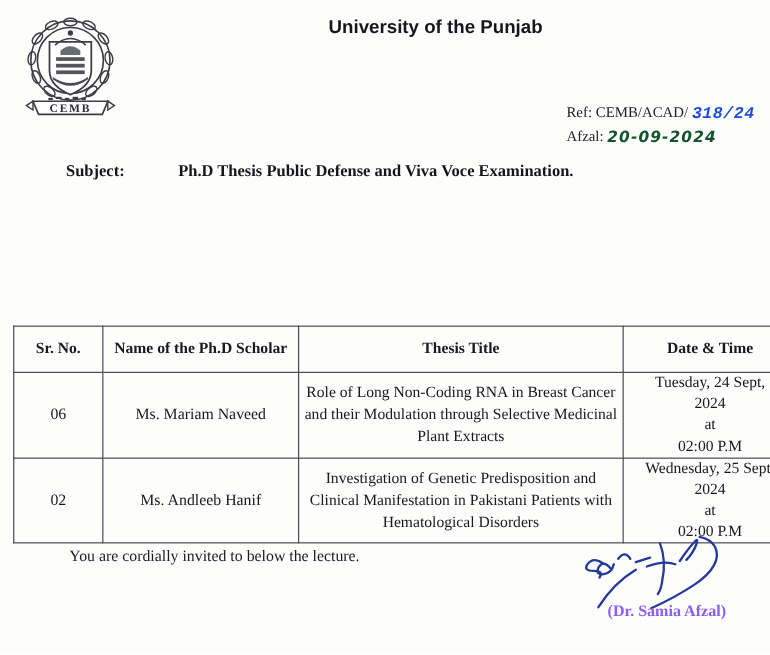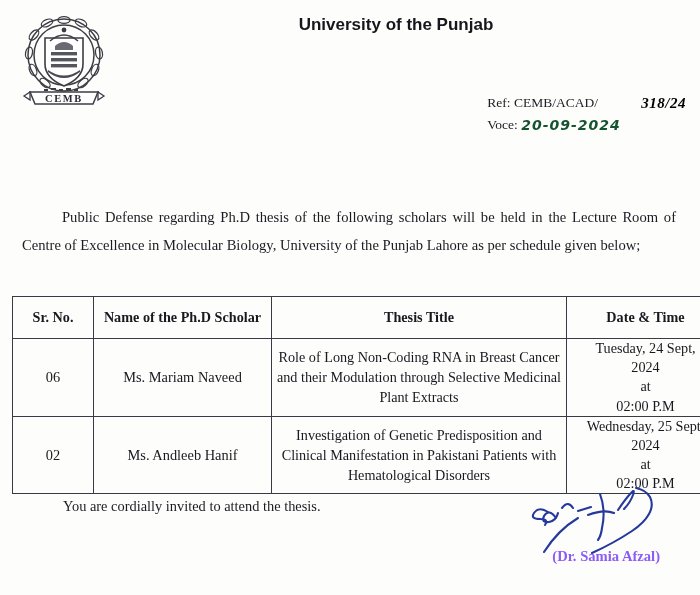--- a/index.html
+++ b/index.html
@@ -59,29 +59,28 @@
     right: 14px; top: 92px;
     text-align: left;
     font-size: 13.5px;
     line-height: 1.45;
     color: #1d1d24;
     white-space: nowrap;
   }
   .ref-row { display: block; }
   .ref-label { font-family: "Liberation Serif", serif; }
   .hand {
-    font-family: Liberation Serif, serif;
-    color: #000000;
+    font-family: Liberation Mono, monospace;
+    color: #1d4ed8;
     font-size: 15px;
     font-weight: bold;
     font-style: italic;
     letter-spacing: 0.5px;
     position: relative;
     top: 1px;
-    margin-left: 40px;
   }
   .hand-date {
     font-family: "DejaVu Sans", sans-serif;
     color: #14532d;
     font-size: 14px;
     font-weight: bold;
     font-style: italic;
     letter-spacing: 1px;
     position: relative;
     top: 1px;
@@ -235,27 +234,29 @@
       <div class="org-line2">University of the Punjab</div>
     </div>
   </div>
 
   <div id="refblock">
     <span class="ref-row">
       <span class="ref-label">Ref: CEMB/ACAD/</span>
       <span class="hand">318/24</span>
     </span>
     <span class="ref-row">
-      <span class="ref-label">Voce:</span>
+      <span class="ref-label">Afzal:</span>
       <span class="hand-date">20-09-2024</span>
     </span>
   </div>
 
-
-  <p id="body-para">Public Defense regarding Ph.D thesis of the following scholars will be held in the Lecture Room of Centre of Excellence in Molecular Biology, University of the Punjab Lahore as per schedule given below;</p>
+  <div id="subject-row">
+    <span id="subject-label">Subject:</span><span id="subject-text">Ph.D Thesis Public Defense and Viva Voce Examination.</span>
+  </div>
+
 
   <table id="sched-table">
     <thead>
       <tr>
         <th class="th-sr">Sr. No.</th>
         <th class="th-name">Name of the Ph.D Scholar</th>
         <th class="th-thesis">Thesis Title</th>
         <th class="th-date">Date &amp; Time</th>
       </tr>
     </thead>
@@ -278,21 +279,21 @@
         <td class="td-date">
           <span>Wednesday, 25 Sept,</span>
           <span>2024</span>
           <span>at</span>
           <span>02:00 P.M</span>
         </td>
       </tr>
     </tbody>
   </table>
 
-  <div id="closing">You are cordially invited to attend the thesis.</div>
+  <div id="closing">You are cordially invited to below the lecture.</div>
 
   <div id="sig-area">
     <div id="sig-ink">
       <svg viewBox="0 0 150 78" width="150" height="78" aria-hidden="true">
         <g fill="none" stroke="#25389c" stroke-width="2.1" stroke-linecap="round">
           <path d="M30 28 q-9 -6 -14 1 q-4 6 6 6 q9 0 5 6"></path>
           <path d="M38 34 q-7 -10 -12 -2 q-3 7 5 6 q7 -1 9 -9"></path>
           <path d="M44 24 q6 -8 11 0"></path>
           <path d="M60 27 l13 -4"></path>
           <path d="M82 10 q6 16 2 34 q-1 8 -4 12"></path>

